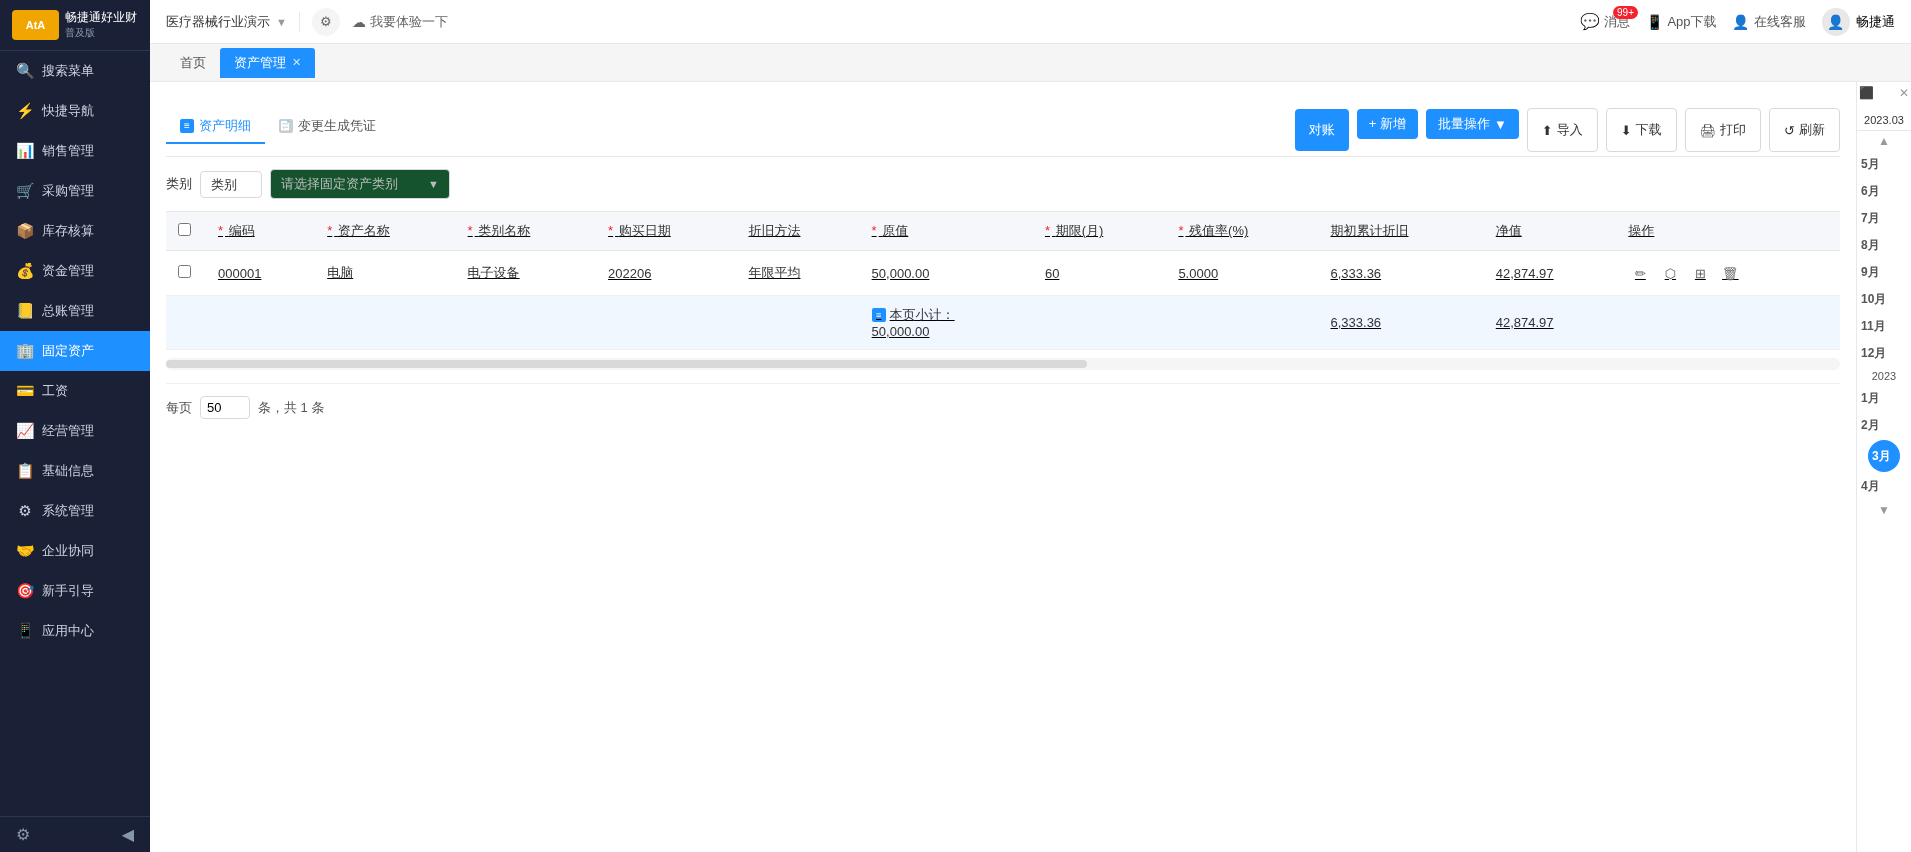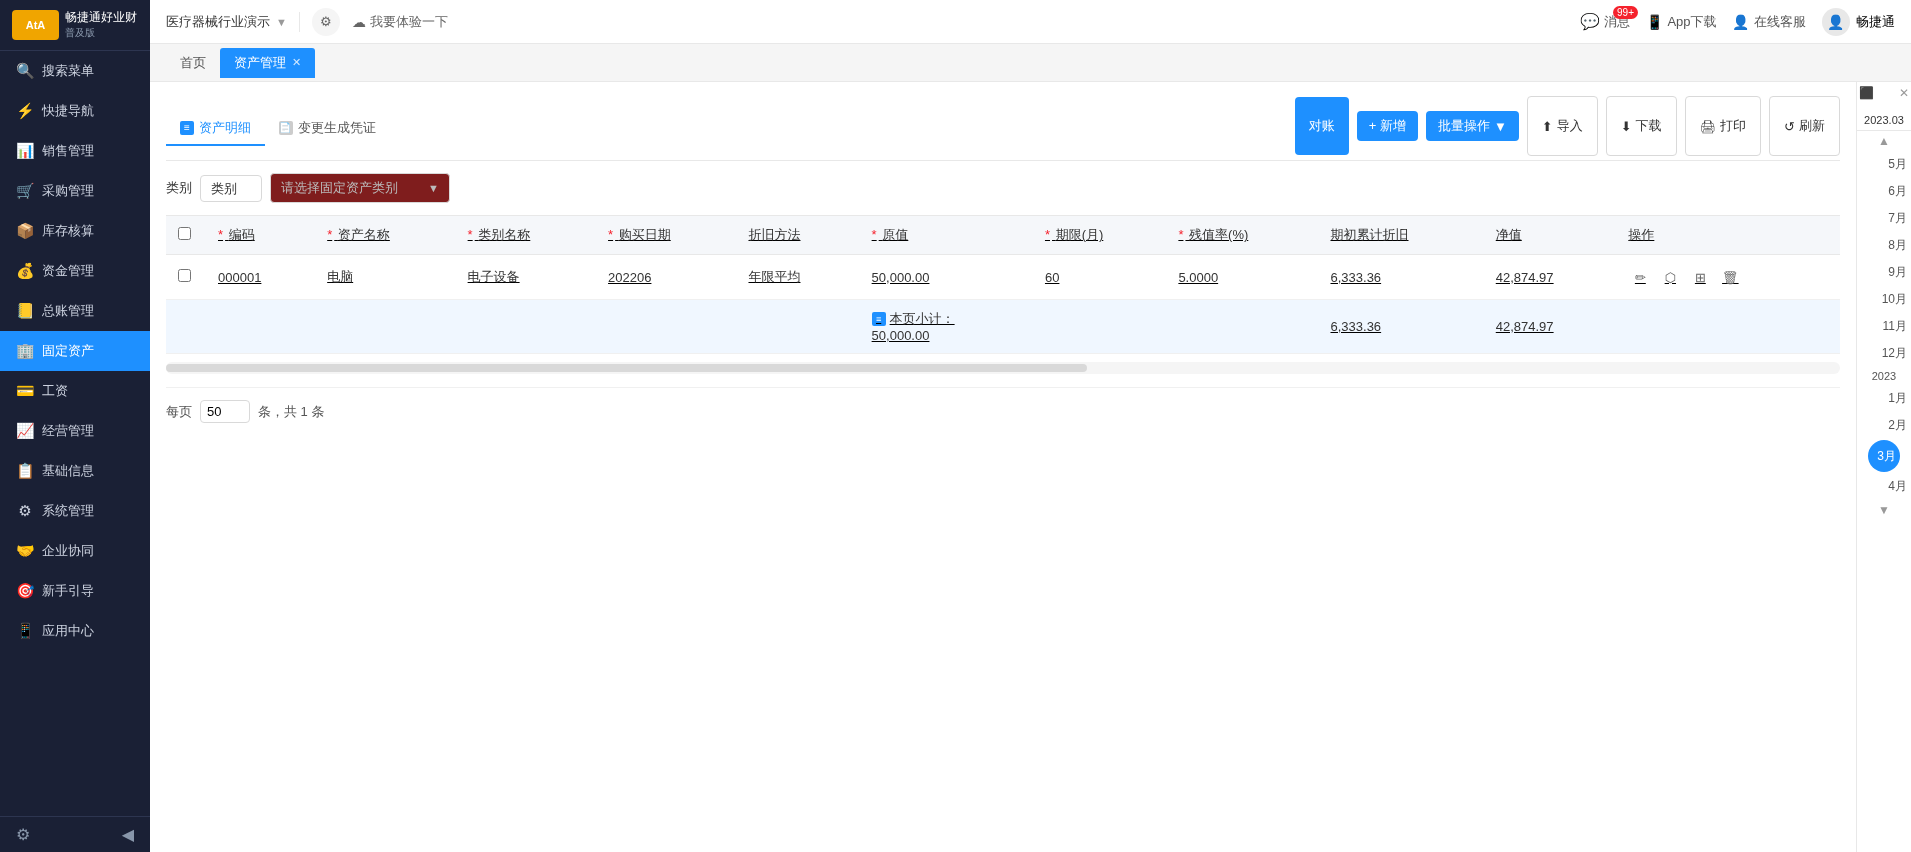--- a/index.html
+++ b/index.html
@@ -249,31 +249,32 @@
       padding: 5px 10px;
       border: 1px solid #d9d9d9;
       border-radius: 4px;
       font-size: 13px;
       color: #bbb;
       display: flex;
       align-items: center;
       gap: 4px;
       cursor: pointer;
       min-width: 180px;
-      background: #7f1d1d;
+      background: #14532d;
     }
     .btn {
-      padding: 20px 14px;
+      padding: 12px 14px;
       border-radius: 4px;
       font-size: 13px;
       cursor: pointer;
       border: none;
       display: flex;
       align-items: center;
       gap: 4px;
+      margin-top: 12px;
     }
     .btn-primary { background: #1e90ff; color: white; }
     .btn-default { background: white; color: #333; border: 1px solid #d9d9d9; }
     .btn-batch {
       background: #1e90ff;
       color: white;
       padding: 6px 12px;
       border-radius: 4px;
       font-size: 13px;
       cursor: pointer;
@@ -423,21 +424,22 @@
     }
     .rs-month {
       width: 100%;
       padding: 5px 4px;
       text-align: center;
       font-size: 12px;
       color: #555;
       cursor: pointer;
       display: flex;
       align-items: center;
-      justify-content: flex-end;
+      justify-content: flex-start;
+      font-weight: bold;
     }
     .rs-month.active-month {
       background: #1e90ff;
       color: white;
       border-radius: 50%;
       width: 32px;
       height: 32px;
       margin: 1px auto;
     }
     .rs-year-label {

